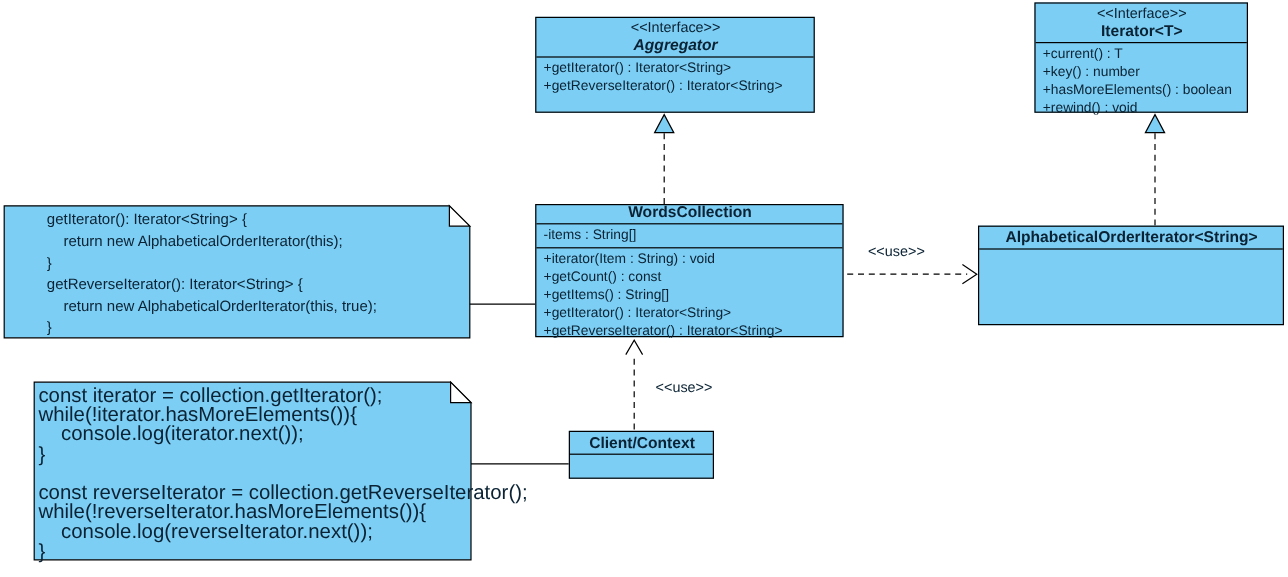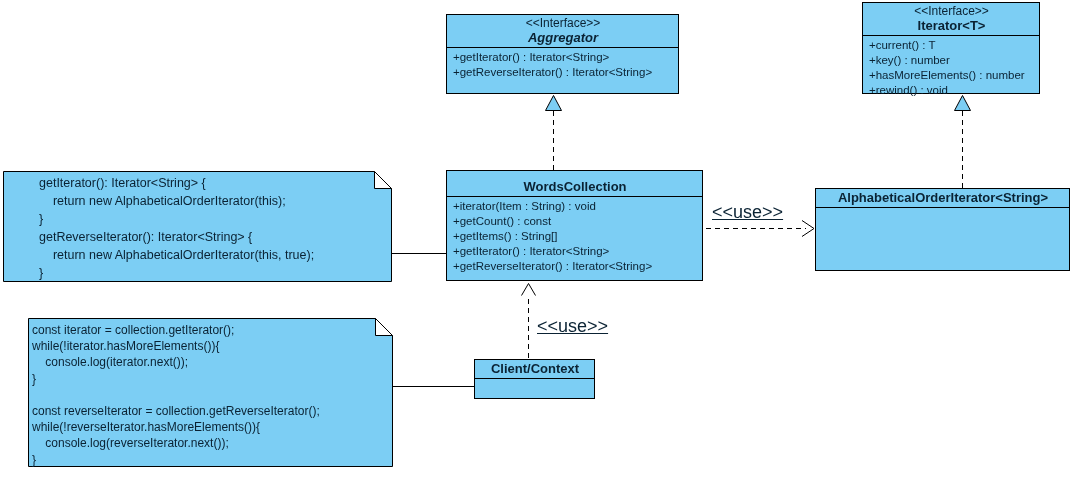--- a/index.html
+++ b/index.html
@@ -27,24 +27,24 @@
   .member {
     font-size:11.5px; line-height:15px; white-space:nowrap; overflow:hidden;
   }
   .body-empty { flex:1 1 auto; }
 
   
   .note-text {
     position:absolute; white-space:pre; color:#0a2233;
   }
   .note-text.top    { font-size:12.5px; line-height:18px;margin-left:32px; }
-  .note-text.bottom { font-size:12px;   line-height:16.2px; }
+  .note-text.bottom { font-size:17px;   line-height:16.2px; }
 
   .edge-label {
-    position:absolute; font-size:18px; color:#0a2233; text-align:center;text-decoration:underline;
+    position:absolute; font-size:12px; color:#0a2233; text-align:center;
   }
 </style>
 </head>
 <body>
 
 <div class="canvas">
 
   <svg class="layer" viewBox="0 0 1073 481">
 
     <g>
@@ -109,28 +109,31 @@
   </div>
 
   <div class="uml-class" style="left:862px; top:2px; width:178px; height:92px;">
     <div class="cls-head">
       <span class="stereotype">&lt;&lt;Interface&gt;&gt;</span>
       <span class="cls-name">Iterator&lt;T&gt;</span>
     </div>
     <div class="compartment">
       <div class="member">+current() : T</div>
       <div class="member">+key() : number</div>
-      <div class="member">+hasMoreElements() : number</div>
+      <div class="member">+hasMoreElements() : boolean</div>
       <div class="member">+rewind() : void</div>
     </div>
   </div>
 
   <div class="uml-class" style="left:446px; top:170px; width:257px; height:111px;justify-content:center;">
     <div class="cls-head">
       <span class="cls-name">WordsCollection</span>
+    </div>
+    <div class="compartment bordered">
+      <div class="member">-items : String[]</div>
     </div>
     <div class="compartment">
       <div class="member">+iterator(Item : String) : void</div>
       <div class="member">+getCount() : const</div>
       <div class="member">+getItems() : String[]</div>
       <div class="member">+getIterator() : Iterator&lt;String&gt;</div>
       <div class="member">+getReverseIterator() : Iterator&lt;String&gt;</div>
     </div>
   </div>
 

